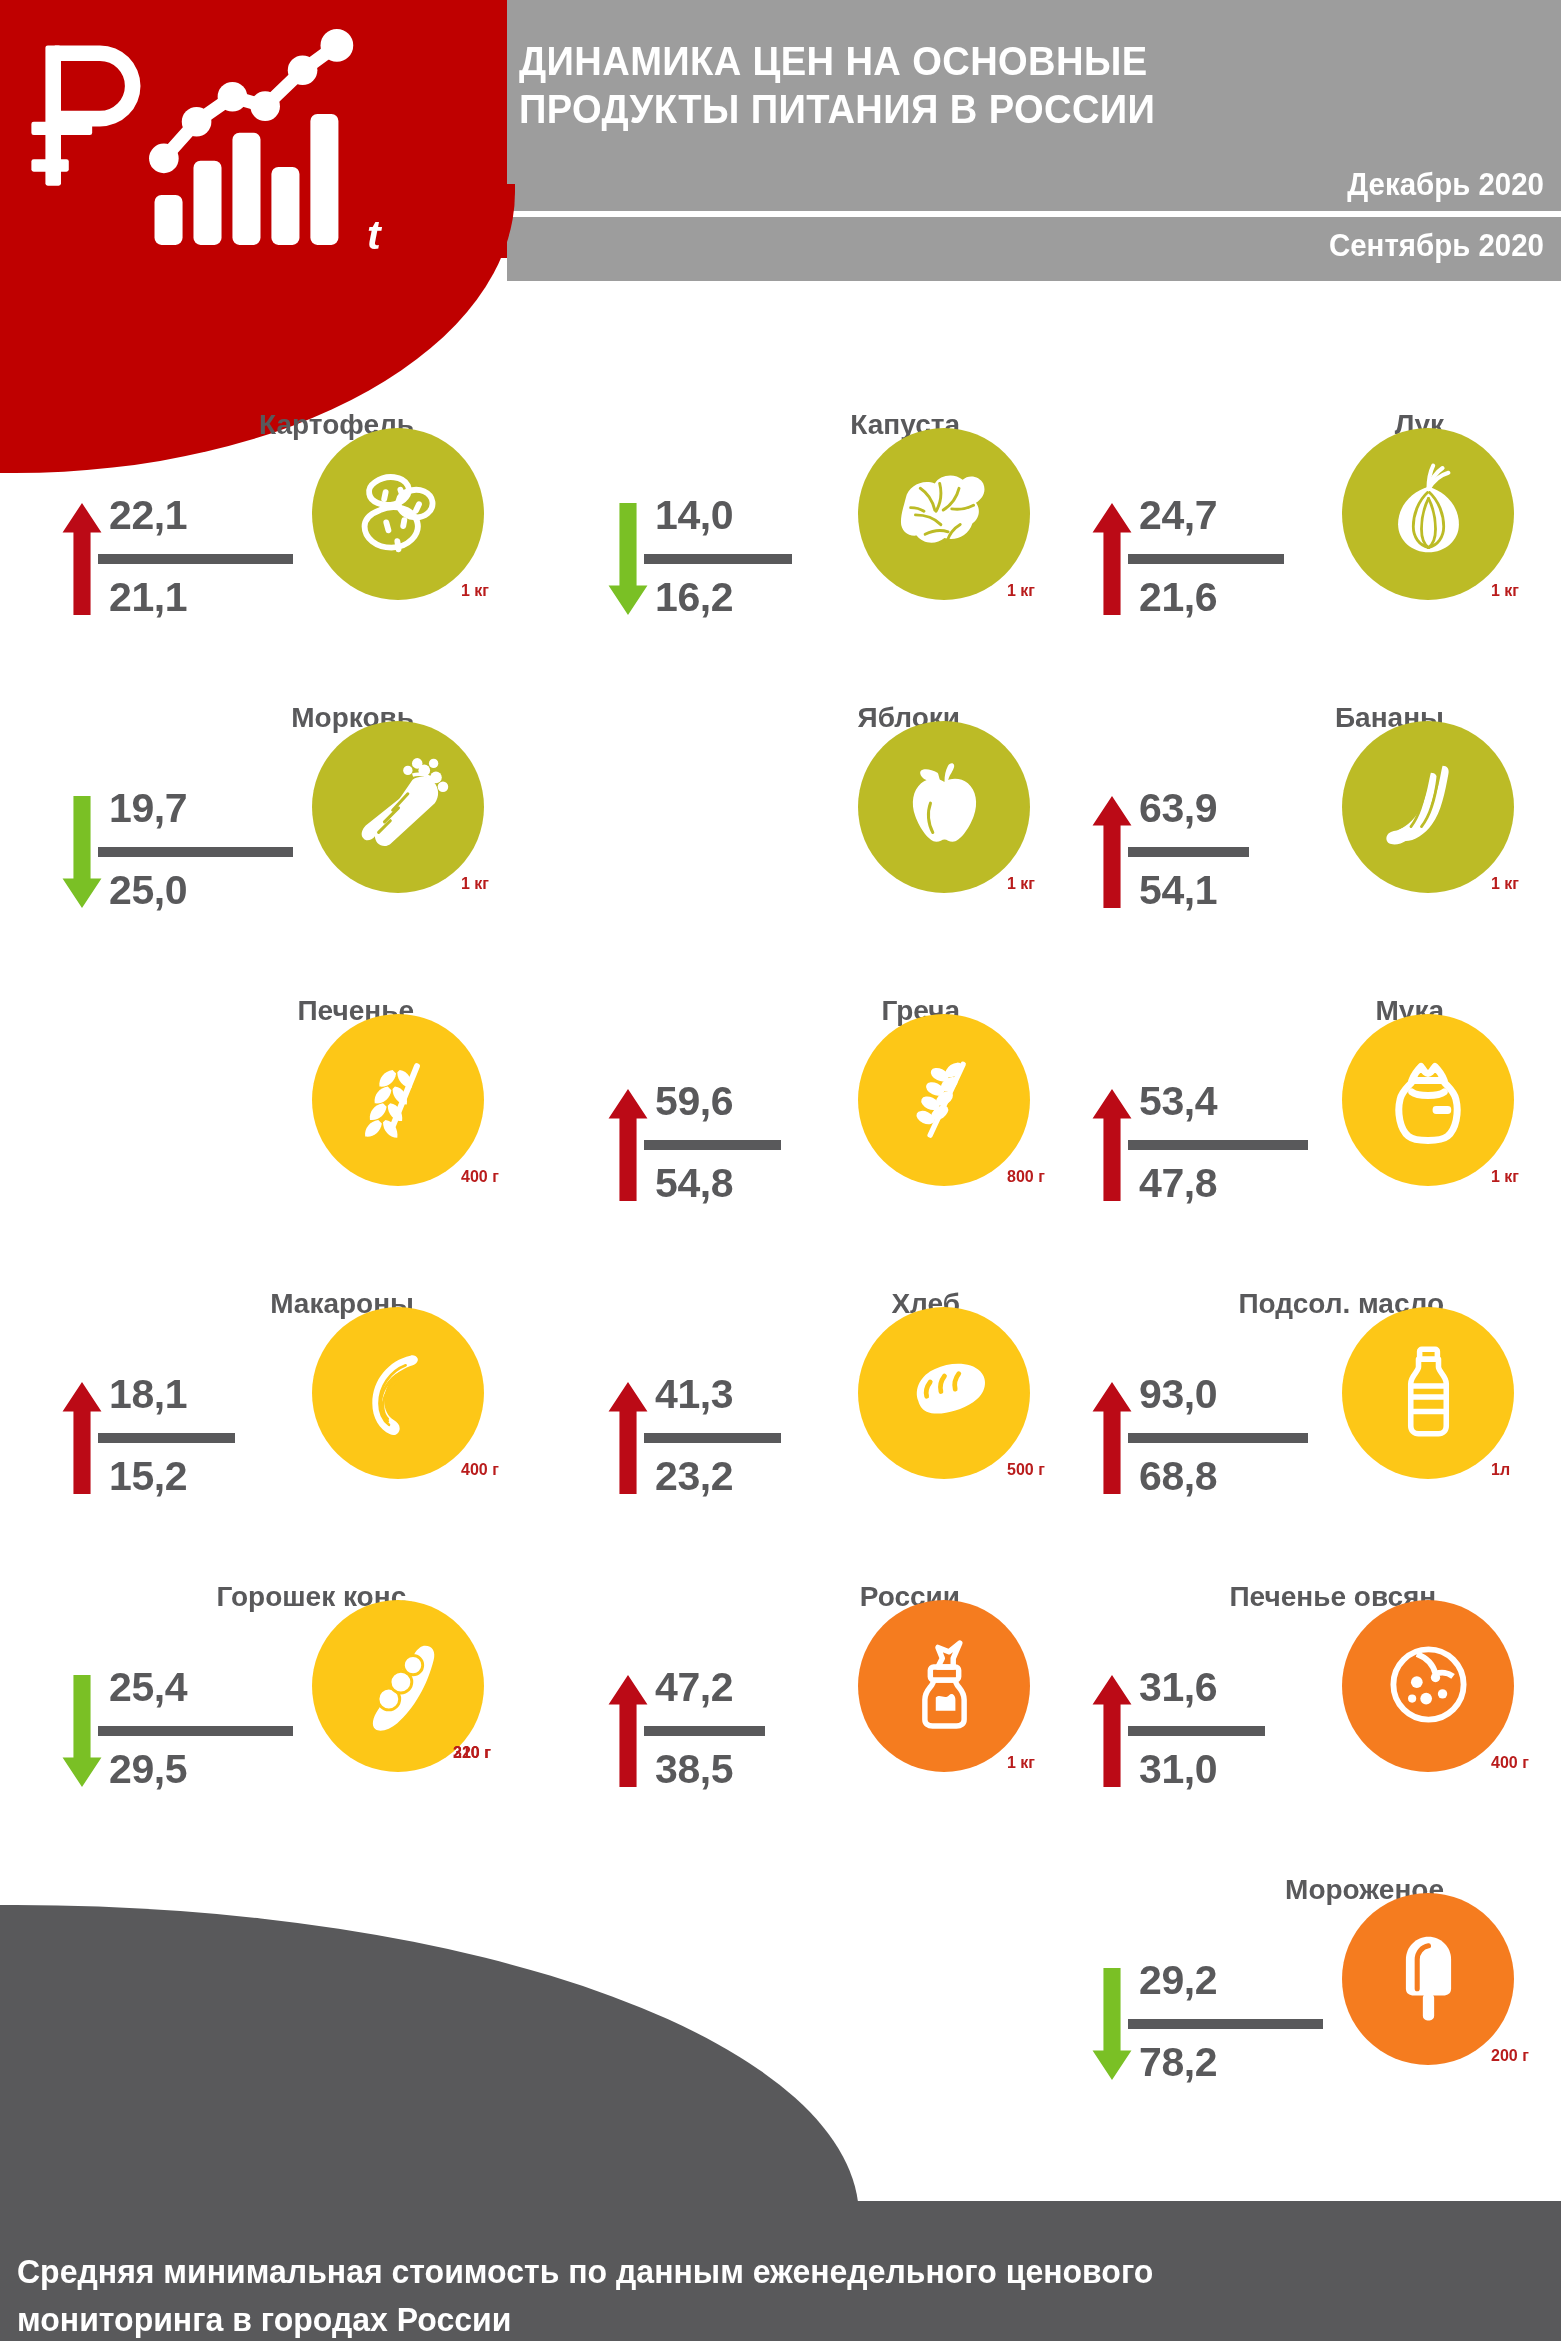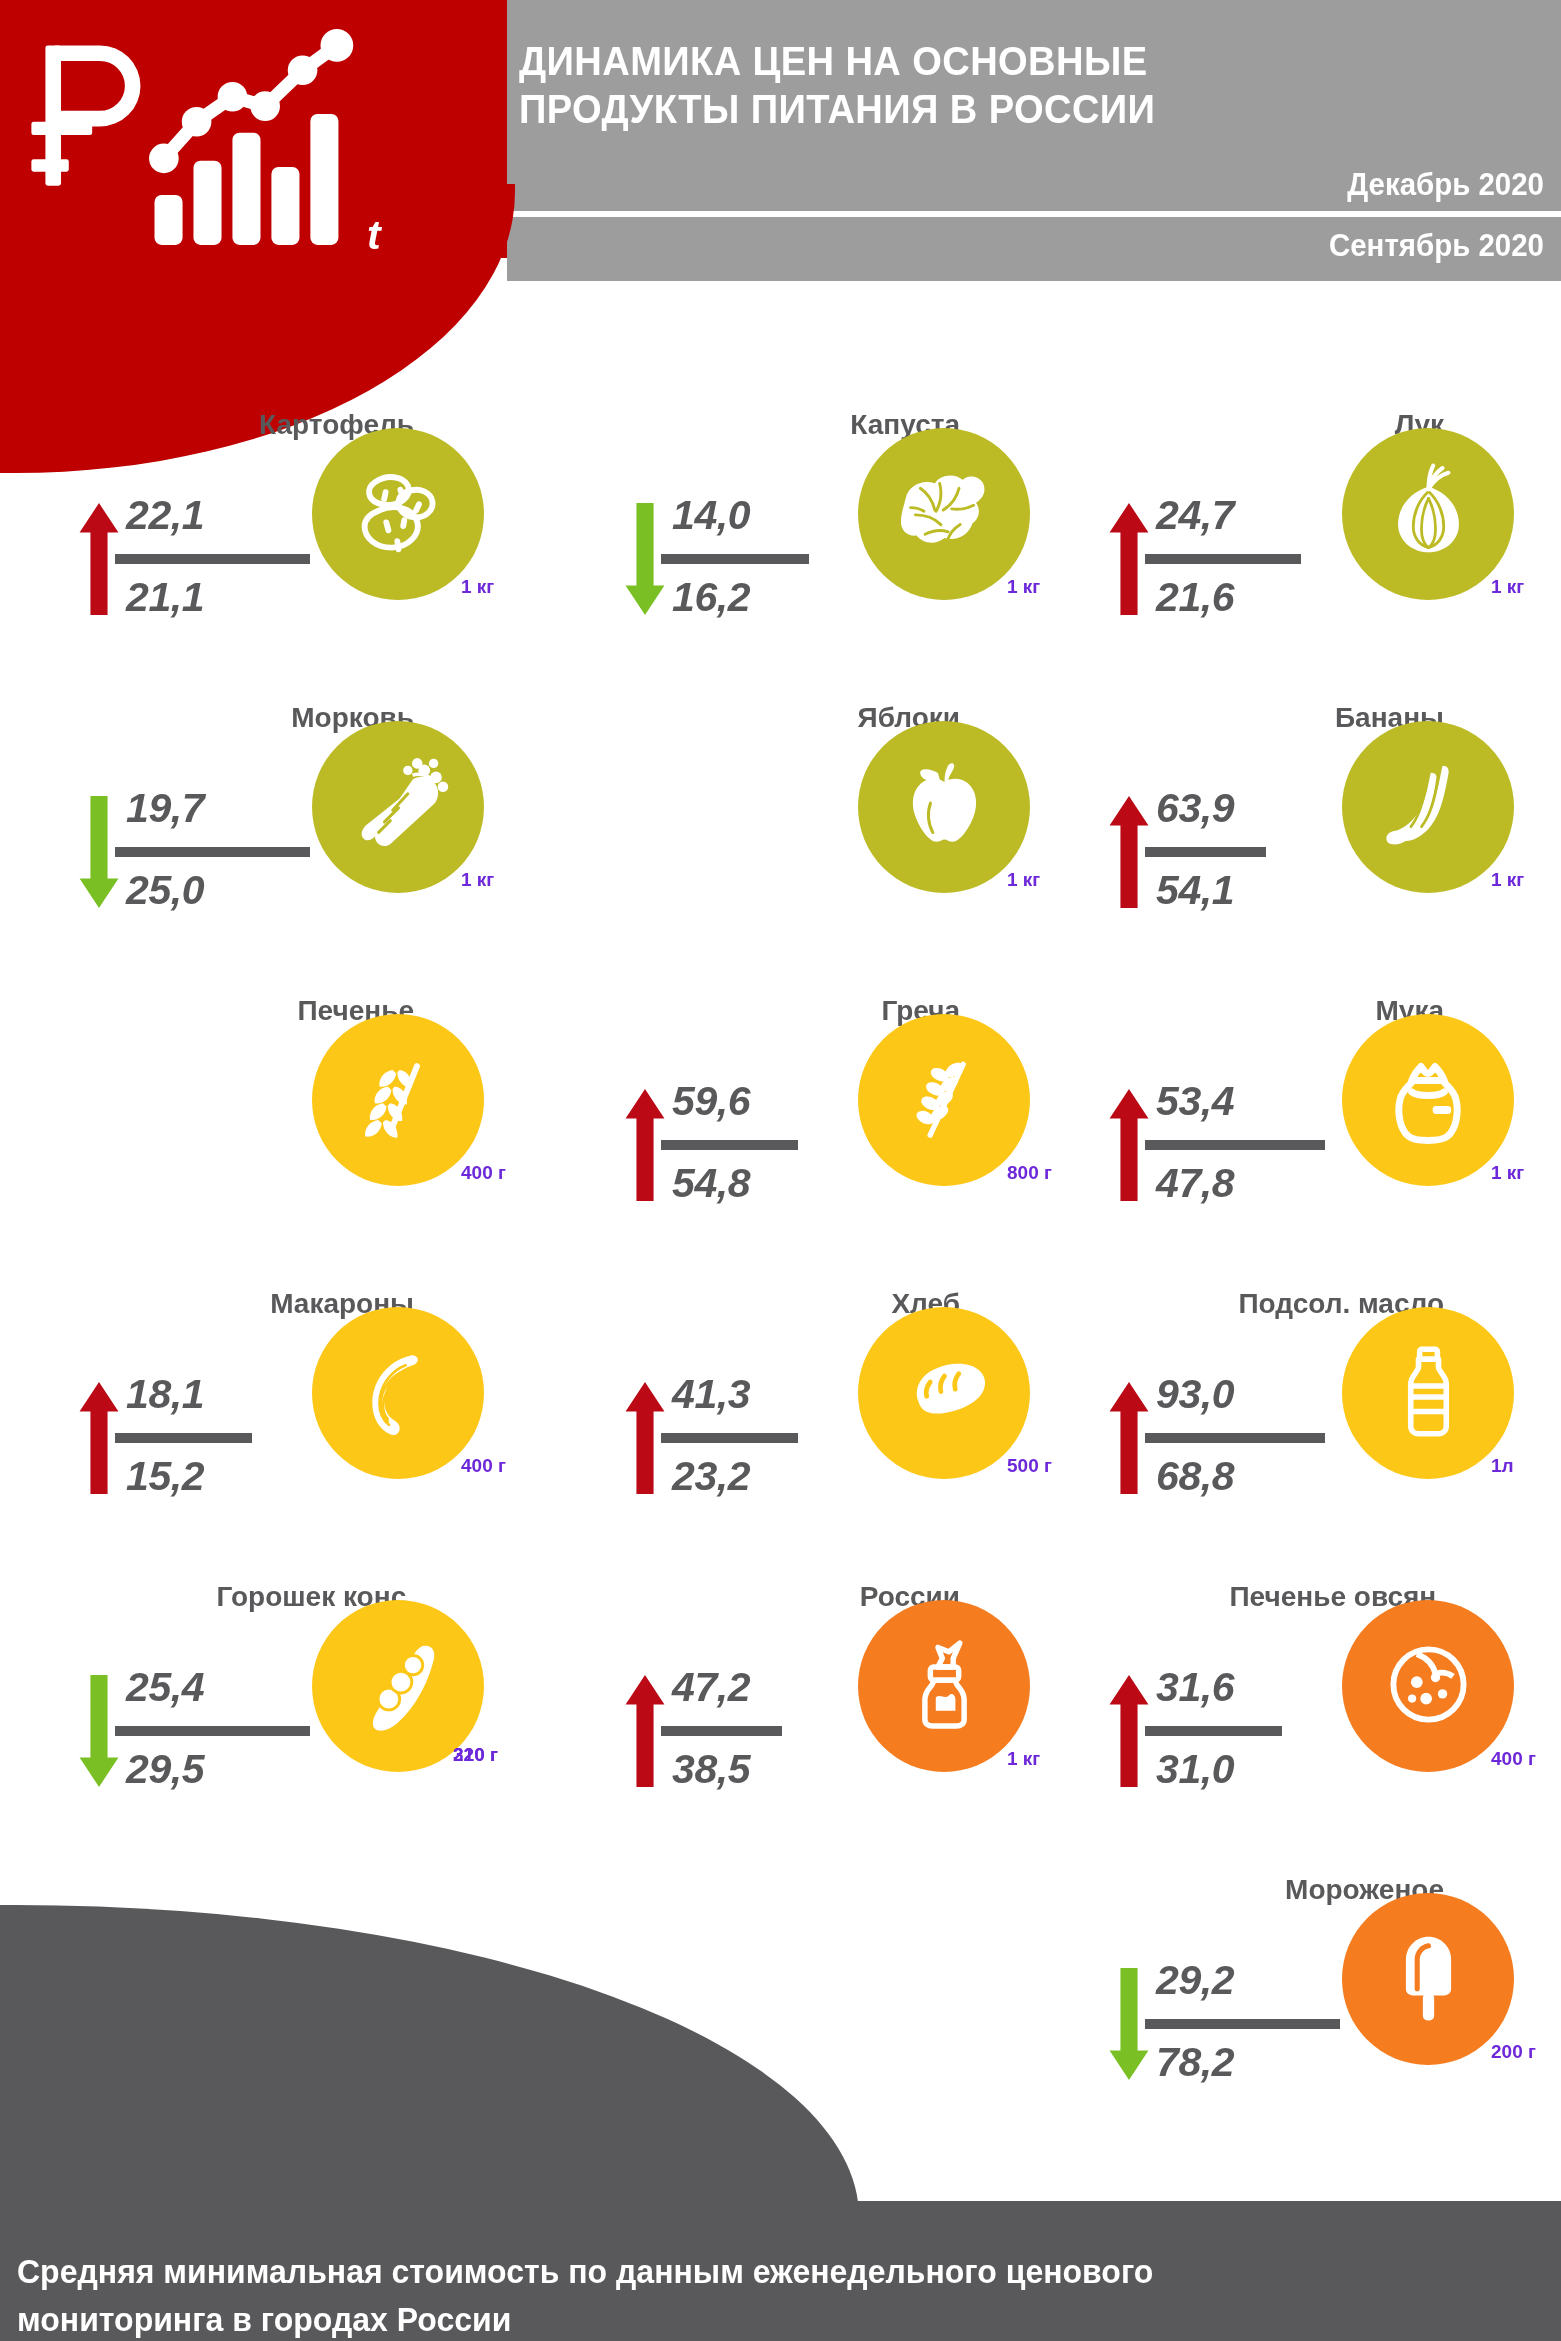--- a/index.html
+++ b/index.html
@@ -70,30 +70,30 @@
     text-align: right;
     font-size: 28px; font-weight: bold; color: #59595b;
     white-space: nowrap;
   }
   .circle {
     position: absolute; left: 265px; top: 22px;
     width: 172px; height: 172px; border-radius: 50%;
     display: flex; align-items: center; justify-content: center;
   }
   .unit {
-    position: absolute; left: 414px; top: 170px;
-    font-size: 19px; font-weight: bold; color: #6d28d9;
+    position: absolute; left: 414px; top: 176px;
+    font-size: 16px; font-weight: bold; color: #b91c1c;
     white-space: nowrap;
   }
   .unit.stacked { position: absolute; left: 406px; top: 166px; }
   .unit.stacked span { position: absolute; left: 0; top: 0; white-space: nowrap; }
 
   
   .priceblock {
-    position: absolute; left: 31px; top: 86px; width: 312px; height: 133px; font-style: italic;
+    position: absolute; left: 14px; top: 86px; width: 312px; height: 133px;
   }
   .arrow { position: absolute; left: 0; top: 9.4px; width: 42px; height: 116px; }
   .price-top, .price-bottom {
     position: absolute; left: 48px;
     font-size: 41px; font-weight: bold; color: #59595b;
     letter-spacing: -0.4px;
   }
   .price-top { top: 0px; }
   .price-bottom { top: 72px; margin-top: 10px; }
   .divider {

